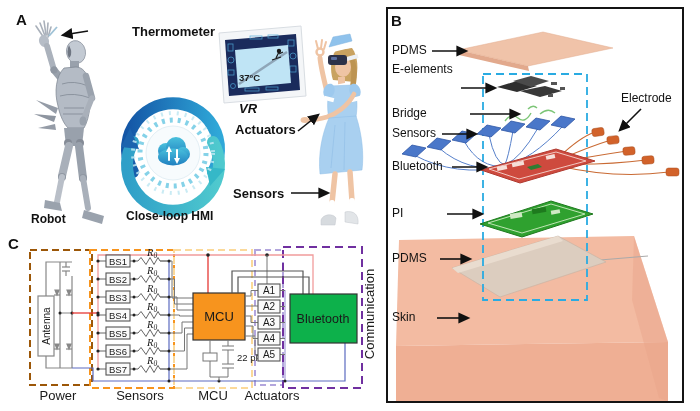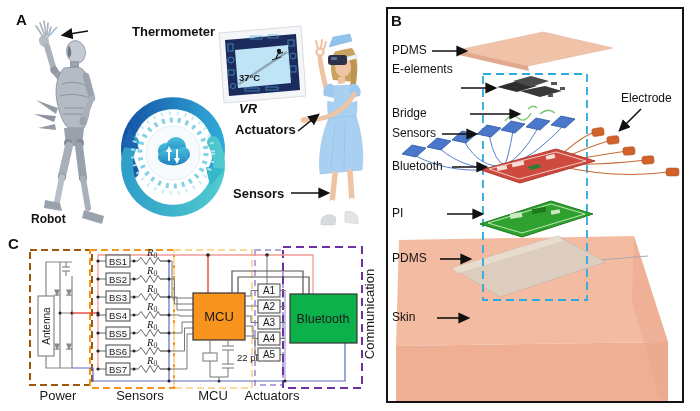--- a/index.html
+++ b/index.html
@@ -458,20 +458,21 @@
 
   <div class="lbl tag" style="left:16px;top:12px;">A</div>
   <div class="lbl tag" style="left:391px;top:13px;">B</div>
   <div class="lbl tag" style="left:8px;top:236px;">C</div>
 
   <div class="lbl bold13" style="left:92px;top:25px;margin-left:40px;">Thermometer</div>
   <div class="lbl bold14" style="left:31px;top:213px;">Robot</div>
   <div class="lbl bold13" style="left:239px;top:102px;font-style:italic;">VR</div>
   <div class="lbl bold13" style="left:235px;top:123px;">Actuators</div>
   <div class="lbl bold13" style="left:233px;top:187px;">Sensors</div>
+  <div class="lbl bold14" style="left:126px;top:210px;">Close-loop HMI</div>
 
   <div class="lbl plain13" style="left:392px;top:44px;">PDMS</div>
   <div class="lbl plain13" style="left:392px;top:63px;">E-elements</div>
   <div class="lbl plain13" style="left:392px;top:107px;text-align:center;">Bridge</div>
   <div class="lbl plain13" style="left:392px;top:127px;">Sensors</div>
   <div class="lbl plain13" style="left:392px;top:160px;">Bluetooth</div>
   <div class="lbl plain13" style="left:392px;top:207px;text-align:center;">PI</div>
   <div class="lbl plain13" style="left:392px;top:252px;">PDMS</div>
   <div class="lbl plain13" style="left:392px;top:311px;">Skin</div>
   <div class="lbl plain13" style="left:621px;top:92px;">Electrode</div>

